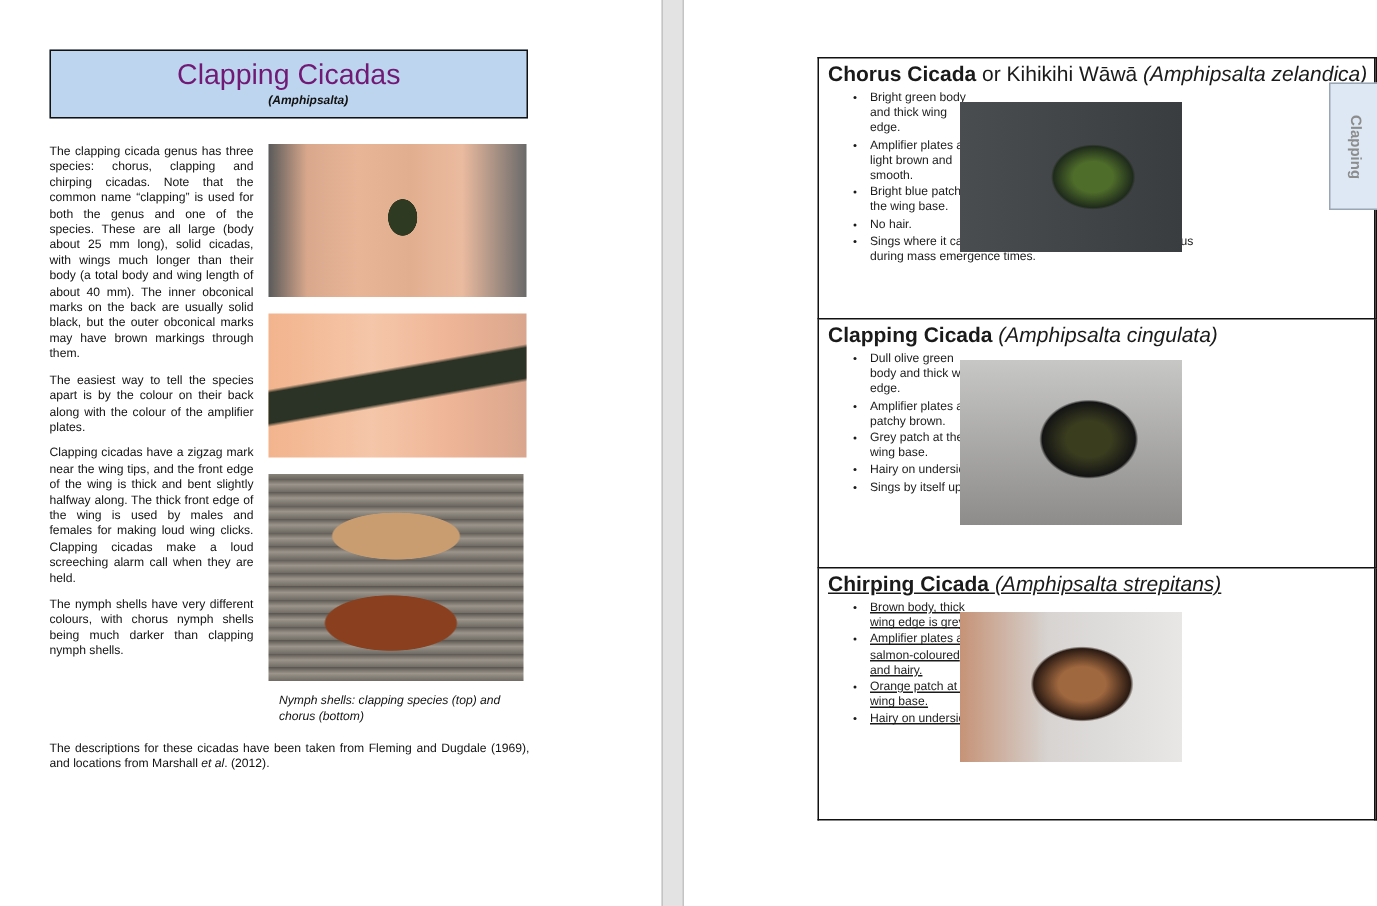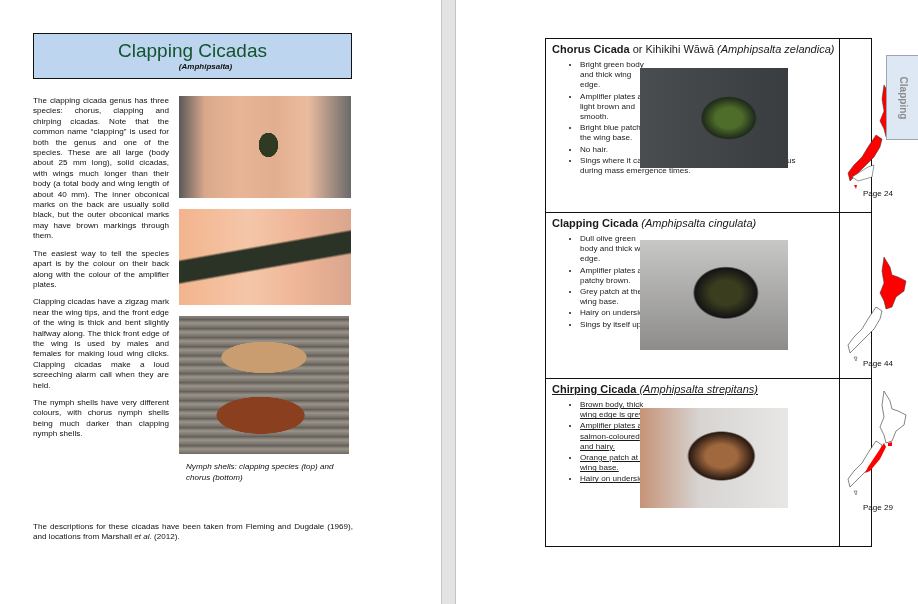--- a/index.html
+++ b/index.html
@@ -6,27 +6,27 @@
   body { width:918px; height:604px; position:relative; overflow:hidden; background:#ffffff;
          font-family:"Liberation Sans", sans-serif; color:#1a1a1a; }
   .page { position:absolute; top:0; height:604px; background:#fff; }
   .page-left { left:0; width:441px; }
   .page-right { left:456px; width:462px; }
   .gutter { position:absolute; left:441px; top:0; width:15px; height:604px; background:#e3e3e3;
             border-left:1px solid #c4c4c4; border-right:1px solid #c4c4c4; box-sizing:border-box; }
 
   .title-box { position:absolute; left:33px; top:33px; width:319px; height:46px; background:#bdd5ee;
                border:1px solid #111; box-sizing:border-box; text-align:center; }
-  .title-box .t { font-size:19px; line-height:22px; margin-top:6px; color:#14532d; }
+  .title-box .t { font-size:19px; line-height:22px; margin-top:6px; color:#701a75; }
   .title-box .s { font-size:8px; font-style:italic; font-weight:bold; line-height:10px; color:#111;padding-left:26px; }
 
   .body-text { position:absolute; font-size:8.1px; line-height:10.4px; text-align:justify; color:#111; }
   .body-text p { margin:0 0 7px 0; }
   .col-text { left:33px; top:96px; width:136px; }
-  .foot-text { left:33px; top:494px; width:320px;margin-top:28px; }
+  .foot-text { left:33px; top:494px; width:320px; }
   .caption { position:absolute; left:186px; top:461px; width:170px; font-size:8.1px; line-height:11px;
              font-style:italic; color:#111; }
 
   .photo { position:absolute; overflow:hidden; }
   .ph1 { left:179px; top:96px; width:172px; height:102px;
          background: radial-gradient(ellipse 16px 20px at 52% 48%, #2f3a22 60%, transparent 62%),
                      linear-gradient(90deg, #5a5a5a 0%, #d9a88c 15%, #e9b597 35%, #e2ae90 55%, #ebbb9f 75%, #6a6a6a 100%); }
   .ph2 { left:179px; top:209px; width:172px; height:96px;
          background: linear-gradient(170deg, transparent 40%, #2b3326 42%, #2b3326 58%, transparent 60%),
                      linear-gradient(90deg, #f2b48d 0%, #f5c6a9 40%, #efb597 70%, #d9a68d 100%); }
@@ -37,21 +37,21 @@
 
   .tab-box { position:absolute; left:886px; top:55px; width:34px; height:85px; background:#dde8f4;
              border:1px solid #9aa6b4; box-sizing:border-box; }
   .tab-box span { position:absolute; left:50%; top:50%; transform:translate(-50%,-50%) rotate(90deg);
                   font-size:10px; font-weight:bold; color:#8c8c8c; white-space:nowrap; }
 
   table.species { position:absolute; left:545px; top:38px; border-collapse:collapse; width:327px; }
   table.species td { border:1px solid #111; vertical-align:top; padding:0; }
   td.desc { width:250px; position:relative; }
   td.map { width:75px; position:relative; }
-  .sp-head { font-size:11px; line-height:10px; padding:5px 5px 0 6px; white-space:nowrap; }
+  .sp-head { font-size:14px; line-height:10px; padding:5px 5px 0 6px; white-space:nowrap; }
   .sp-head b { font-weight:bold; }
   .sp-head i { font-style:italic; }
   ul.bul { margin:6px 0 0 0; padding:0 0 0 18px; font-size:8.1px; line-height:10.2px; }
   ul.bul li { margin:0 0 1px 16px; }
   .narrow { width:72px; }
   .sp-photo { position:absolute; left:94px; width:148px; }
   .pc1 { top:29px; height:100px;
          background: radial-gradient(ellipse 44px 34px at 60% 50%, #4f6d2a 30%, #1f2b1b 60%, transparent 64%),
                      linear-gradient(90deg, #4a4d4f, #3a3d40); }
   .pc2 { top:27px; height:110px;

